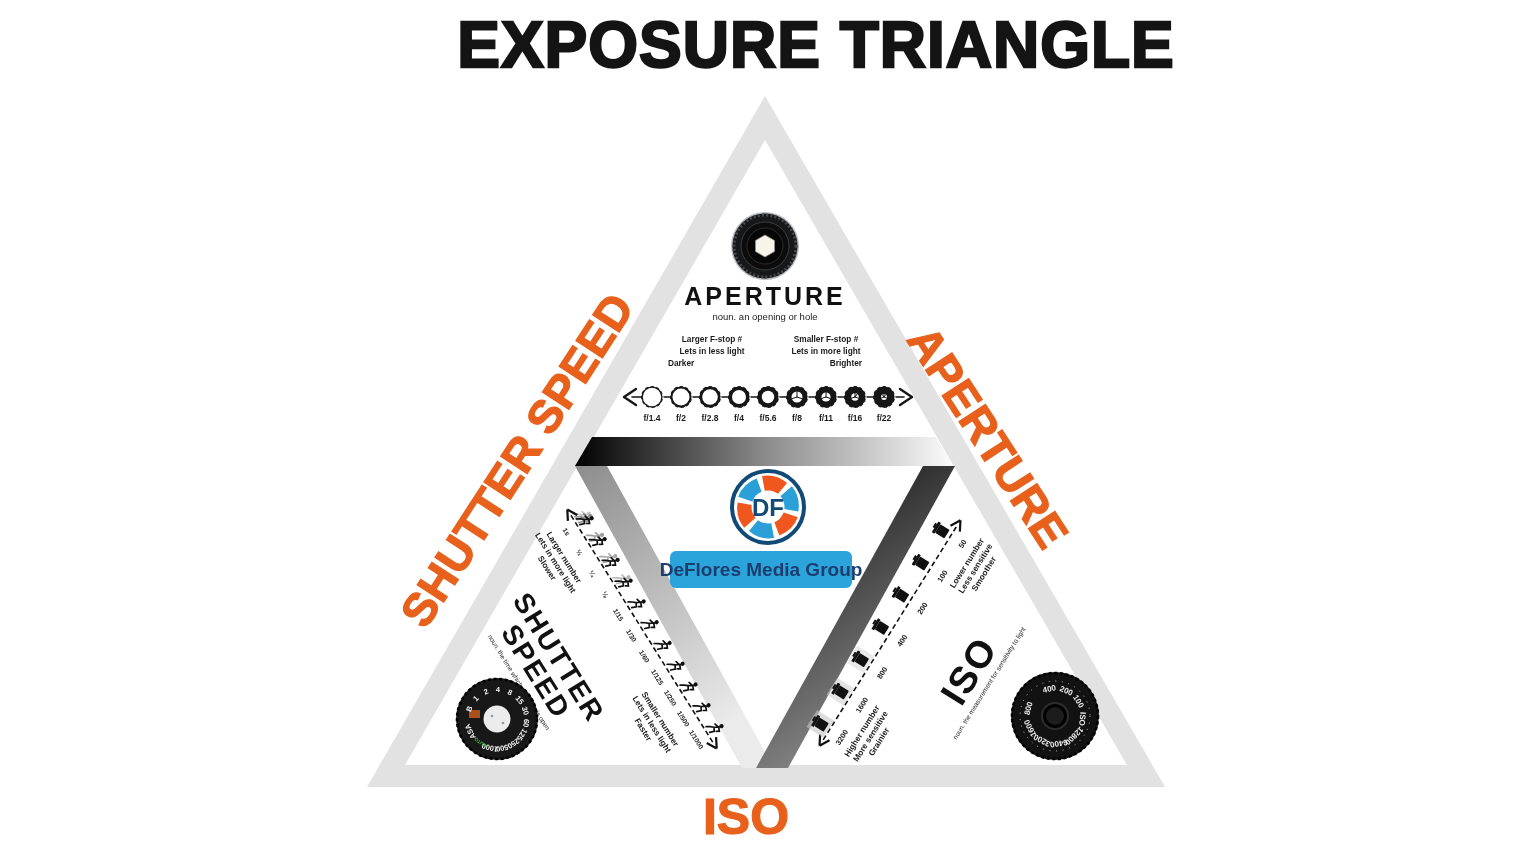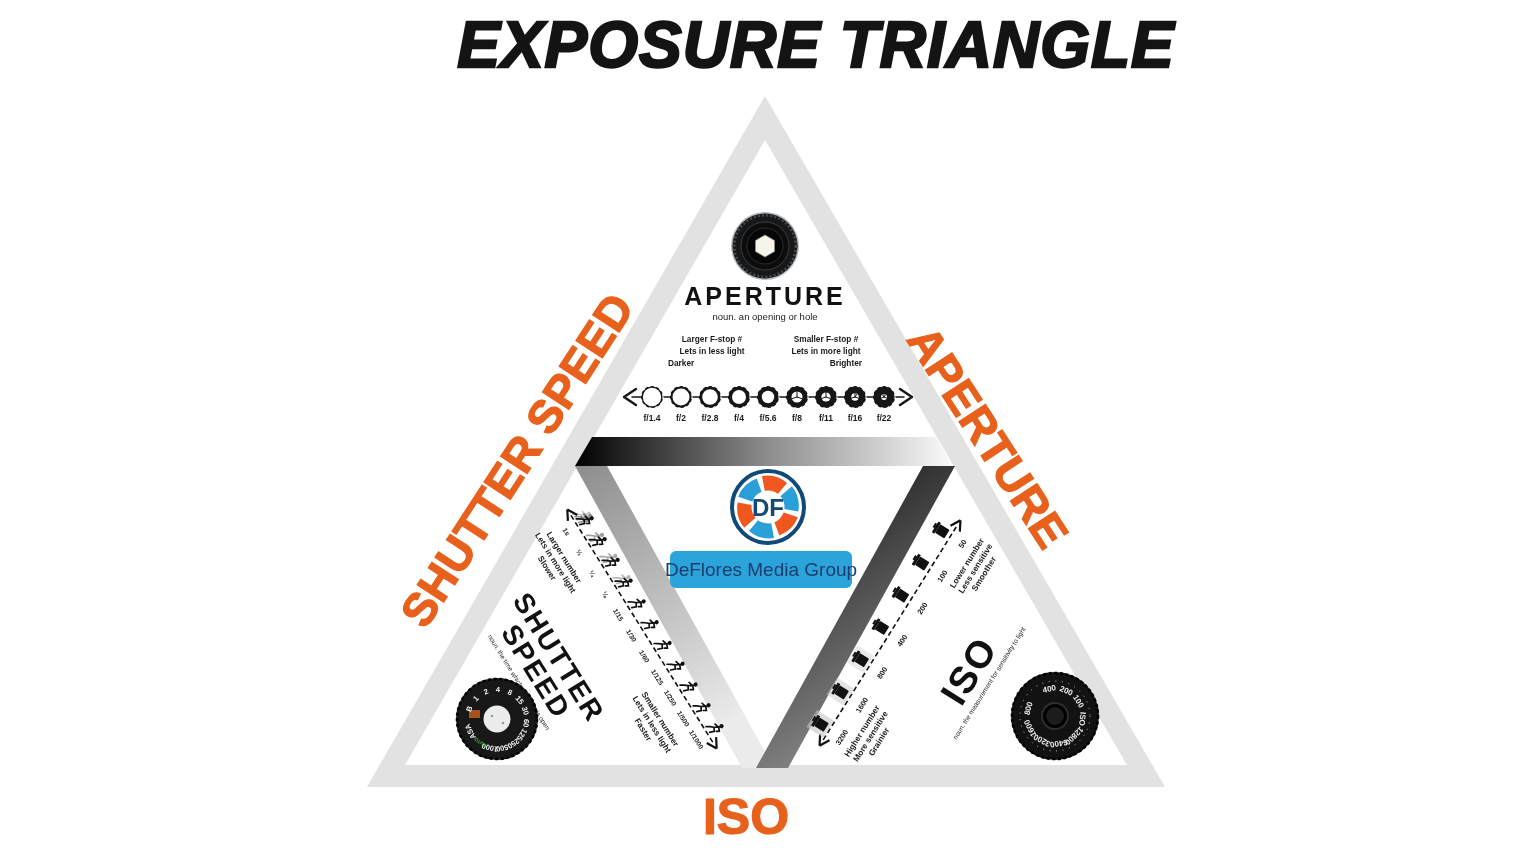--- a/index.html
+++ b/index.html
@@ -1,28 +1,28 @@
 <!DOCTYPE html>
 <html><head>
 <meta charset="utf-8">
 <style>
   html,body{margin:0;padding:0;background:#ffffff;}
   #stage{position:relative;width:1536px;height:864px;background:#fff;overflow:hidden;
          font-family:"Liberation Sans",sans-serif;}
   #page-title{position:absolute;left:816px;top:8px;transform:translateX(-50%);
-    font-size:64px;font-weight:800;letter-spacing:1px;color:#141414;white-space:nowrap;font-style:italic;
+    font-size:64px;font-weight:800;letter-spacing:1px;color:#141414;white-space:nowrap;
     -webkit-text-stroke:2.4px #141414;}
   .vertex-label{position:absolute;font-weight:800;color:#E8611C;white-space:nowrap;
     -webkit-text-stroke:1.2px #E8611C;}
   #label-shutter{left:517px;top:460px;font-size:46px;transform:translate(-50%,-50%) rotate(-57deg);}
   #label-aperture{left:988px;top:437px;font-size:46px;transform:translate(-50%,-50%) rotate(57deg);}
   #label-iso{left:746px;top:817px;font-size:50px;transform:translate(-50%,-50%);}
   #brand-banner{position:absolute;left:670px;top:551px;width:182px;height:37px;background:#2BA3DB;
     border-radius:6px;display:flex;align-items:center;justify-content:center;}
-  #brand-banner span{font-size:19px;font-weight:400;color:#1B3E6E;white-space:nowrap;}
+  #brand-banner span{font-size:19px;font-weight:700;color:#1B3E6E;white-space:nowrap;}
   svg{position:absolute;left:0;top:0;}
   svg text{font-family:"Liberation Sans",sans-serif;}
   .note{font-size:8.3px;font-weight:bold;fill:#1b1b1b;}
   .tick{font-size:6.8px;font-weight:bold;fill:#1b1b1b;}
   .dialnum{font-size:7.5px;font-weight:bold;fill:#f2f2f2;}
   .dialnum2{font-size:8px;font-weight:bold;fill:#ededed;}
 </style>
 </head>
 <body>
 

